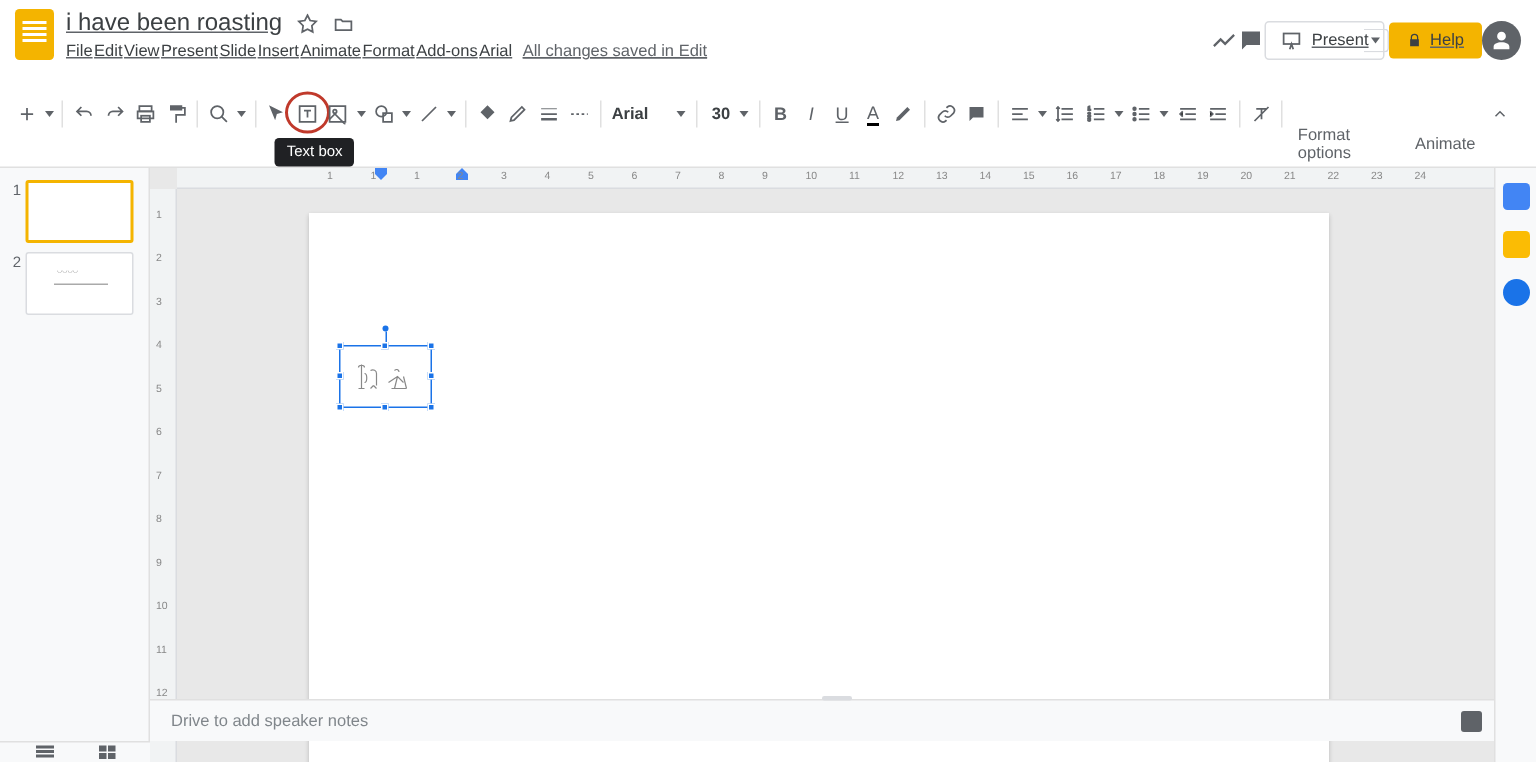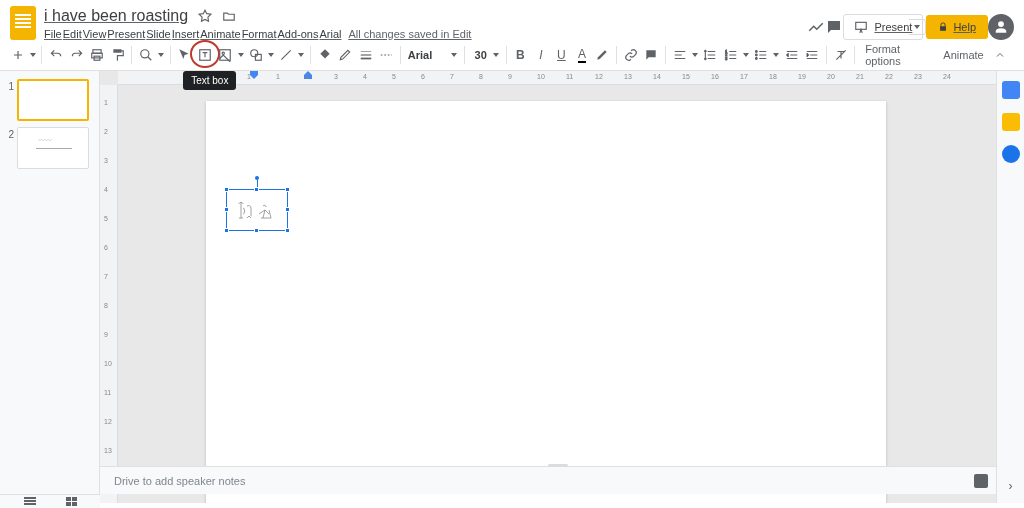--- a/index.html
+++ b/index.html
@@ -24,21 +24,21 @@
 .avatar { width: 26px; height: 26px; background: #5f6368; border-radius: 50%; display: flex; align-items: center; justify-content: center; color: #fff; }
 
 
 .toolbar { display: flex; align-items: center; padding: 3px 8px; border-bottom: 1px solid #e0e0e0; gap: 1px; position: relative; }
 .tb-btn { width: 22px; height: 24px; display: flex; align-items: center; justify-content: center; border-radius: 2px; position: relative; }
 .tb-sep { width: 1px; height: 18px; background: #e0e0e0; margin: 0 3px; }
 .tb-dd { display: flex; align-items: center; height: 24px; padding: 0 3px; font-size: 11px; color: #3c4043; gap: 3px; font-weight: bold; }
 .caret-d { width: 0; height: 0; border-left: 3px solid transparent; border-right: 3px solid transparent; border-top: 4px solid #5f6368; }
 .font-input { width: 40px; text-align: left; }
 .size-input { width: 18px; text-align: center; }
-.text-btn { font-size: 11px; color: #5f6368; padding: 0 6px; height: 24px; display: flex; align-items: center; }
+.text-btn { font-size: 11px; color: #5f6368; padding: 0 6px; height: 24px; display: flex; align-items: center; margin-top: 41px; }
 .collapse-caret { margin-left: auto; margin-right: 6px; }
 .highlight-circle { position: absolute; width: 30px; height: 28px; border: 2px solid #c0392b; border-radius: 50%; top: -3px; left: -5px; pointer-events: none; }
 .tooltip { position: absolute; background: #202124; color: #fff; font-size: 10px; padding: 4px 8px; border-radius: 3px; top: 28px; left: -12px; white-space: nowrap; z-index: 100; }
 
 
 .main { display: flex; height: calc(100% - 76px); }
 .slide-panel { width: 100px; border-right: 1px solid #e0e0e0; padding: 8px 4px; background: #f8f9fa; }
 .slide-thumb-row { display: flex; align-items: flex-start; margin-bottom: 6px; }
 .slide-num { font-size: 10px; color: #5f6368; width: 10px; text-align: right; margin-right: 3px; margin-top: 2px; }
 .slide-thumb { width: 72px; height: 42px; background: #fff; border: 1px solid #dadce0; border-radius: 2px; position: relative; }

